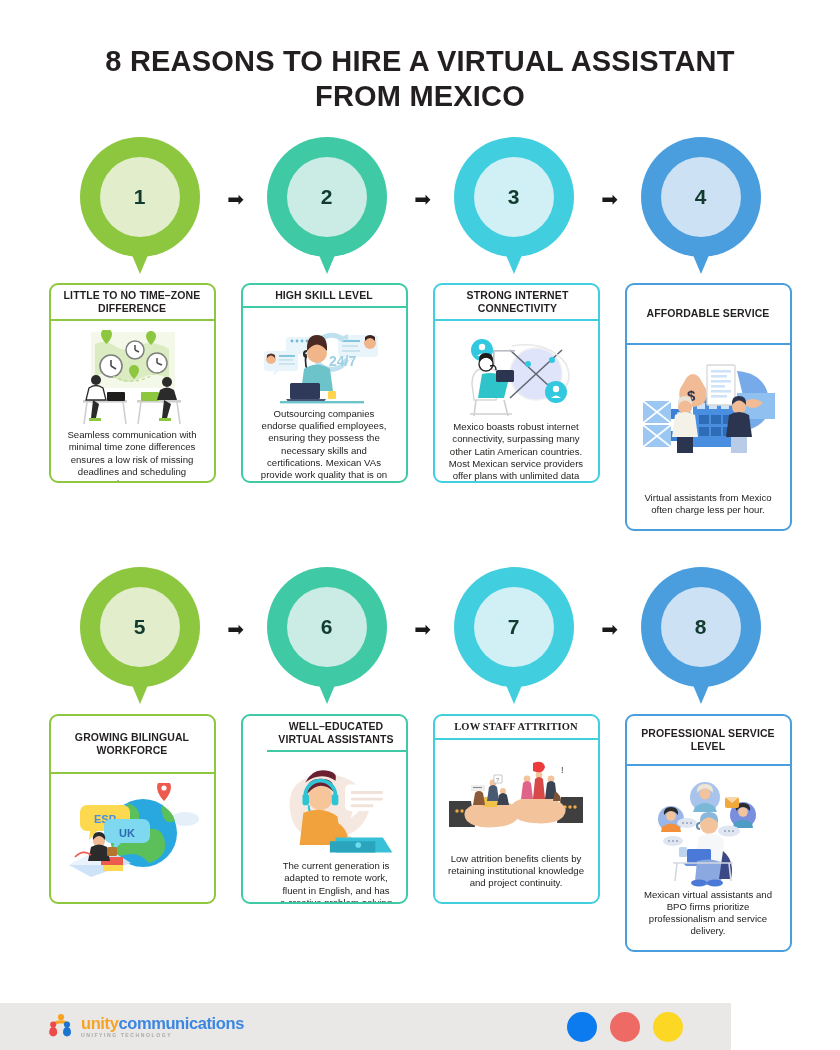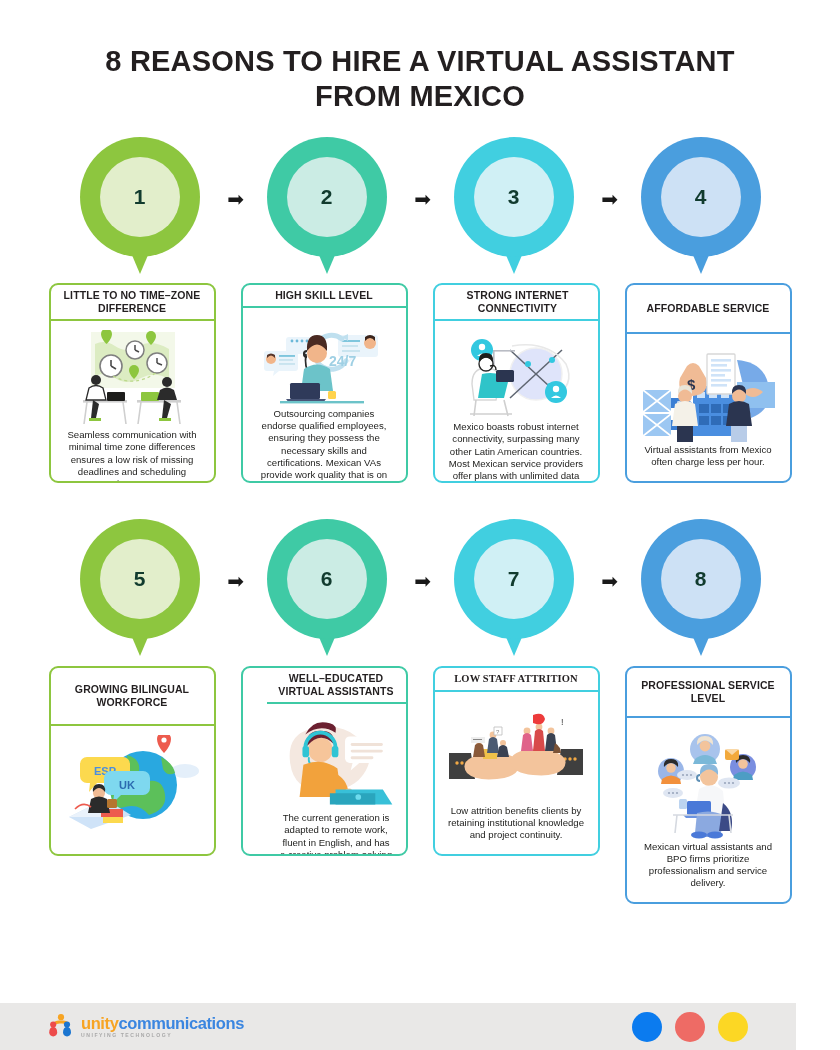--- a/index.html
+++ b/index.html
@@ -103,21 +103,21 @@
     font-size:9.6px;
     line-height:1.28;
     color:#1d1d1b;
     padding:0 5px;
     margin-top:auto;
   }
 
   
   .footer {
     position:absolute; left:0; bottom:0;
-    width:796px; height:47px;
+    width:731px; height:47px;
     background:#e9e8e7;
     display:flex; align-items:center; justify-content:space-between;
     padding:0 48px;
   }
   .logo { display:flex; align-items:center; gap:7px; }
   .logo-words { display:flex; flex-direction:column; line-height:1; }
   .logo-main { font-size:16.5px; font-weight:bold; letter-spacing:-0.4px; }
   .logo-unity { color:#f7a423; }
   .logo-comm { color:#3b86e0; }
   .logo-tag {
@@ -282,21 +282,21 @@
         <rect x="44" y="40" width="18" height="12" rx="1.5" fill="#2b3550"></rect>
         <path d="M24 70 l-2 16 M52 70 l4 16" stroke="#cfcfcf" stroke-width="1.6"></path>
         <path d="M18 84 h42" stroke="#cfcfcf" stroke-width="1.6"></path>
       </svg>
           </div>
           <div class="desc">Mexico boasts robust internet connectivity, surpassing many other Latin American countries. Most Mexican service providers offer plans with unlimited data usage, ensuring a reliable and consistent internet connection.</div>
         </div>
       </div>
     </div>
     <div class="card-cell">
-      <div class="card" style="border-color: rgb(74, 158, 222); height: 200px;">
+      <div class="card" style="border-color: rgb(74, 158, 222); height: 248px;">
         <div class="card-head" style="border-bottom-color: rgb(74, 158, 222);">AFFORDABLE SERVICE</div>
         <div class="card-body">
           <div class="art" style="height: 102px;">
       <svg width="134" height="102" viewBox="0 0 134 102">
         <path d="M96 18 q28 2 32 28 q3 22 -18 30 l-14 -58 Z" fill="#4a8ee0" opacity="0.75"></path>
         <rect x="96" y="40" width="38" height="26" fill="#8fc0ef"></rect>
         <path d="M102 50 q10 -8 20 0 q-10 10 -20 0 Z" fill="#f0bb95"></path>
         <rect x="2" y="48" width="28" height="22" fill="#9cc7f2"></rect>
         <path d="M2 48 l28 22 M30 48 l-28 22" stroke="#fff" stroke-width="1.6"></path>
         <rect x="2" y="72" width="28" height="22" fill="#9cc7f2"></rect>

